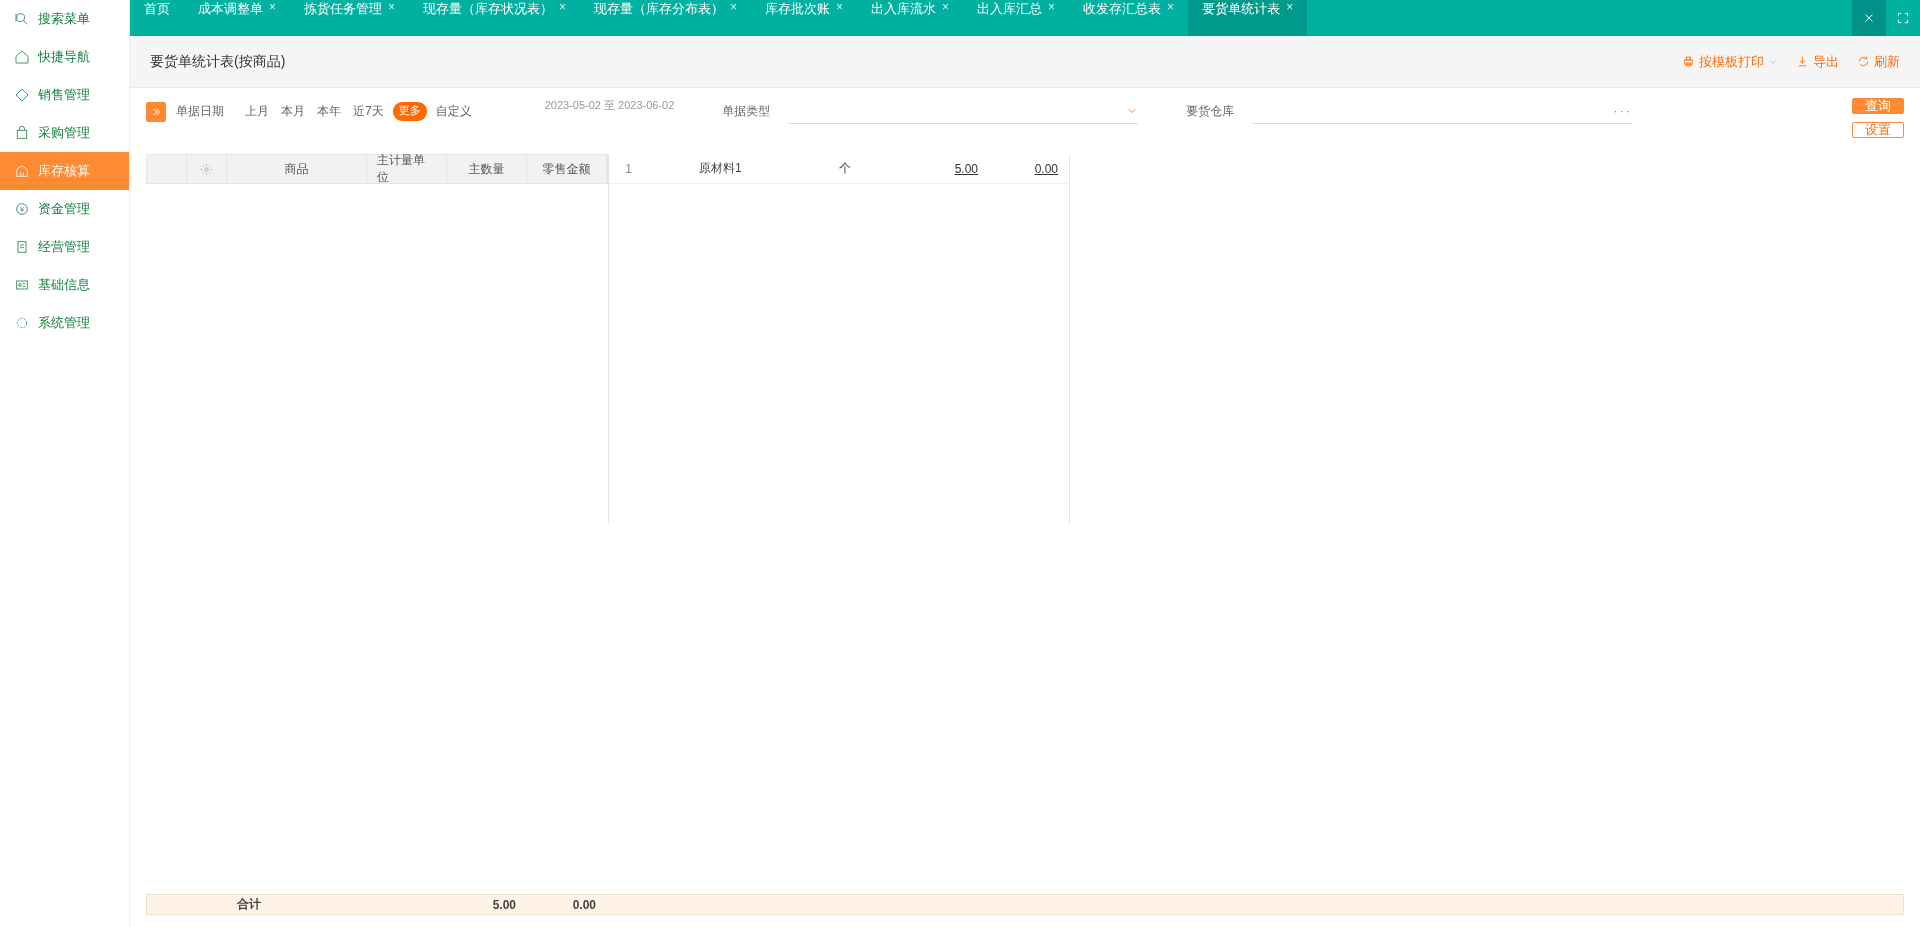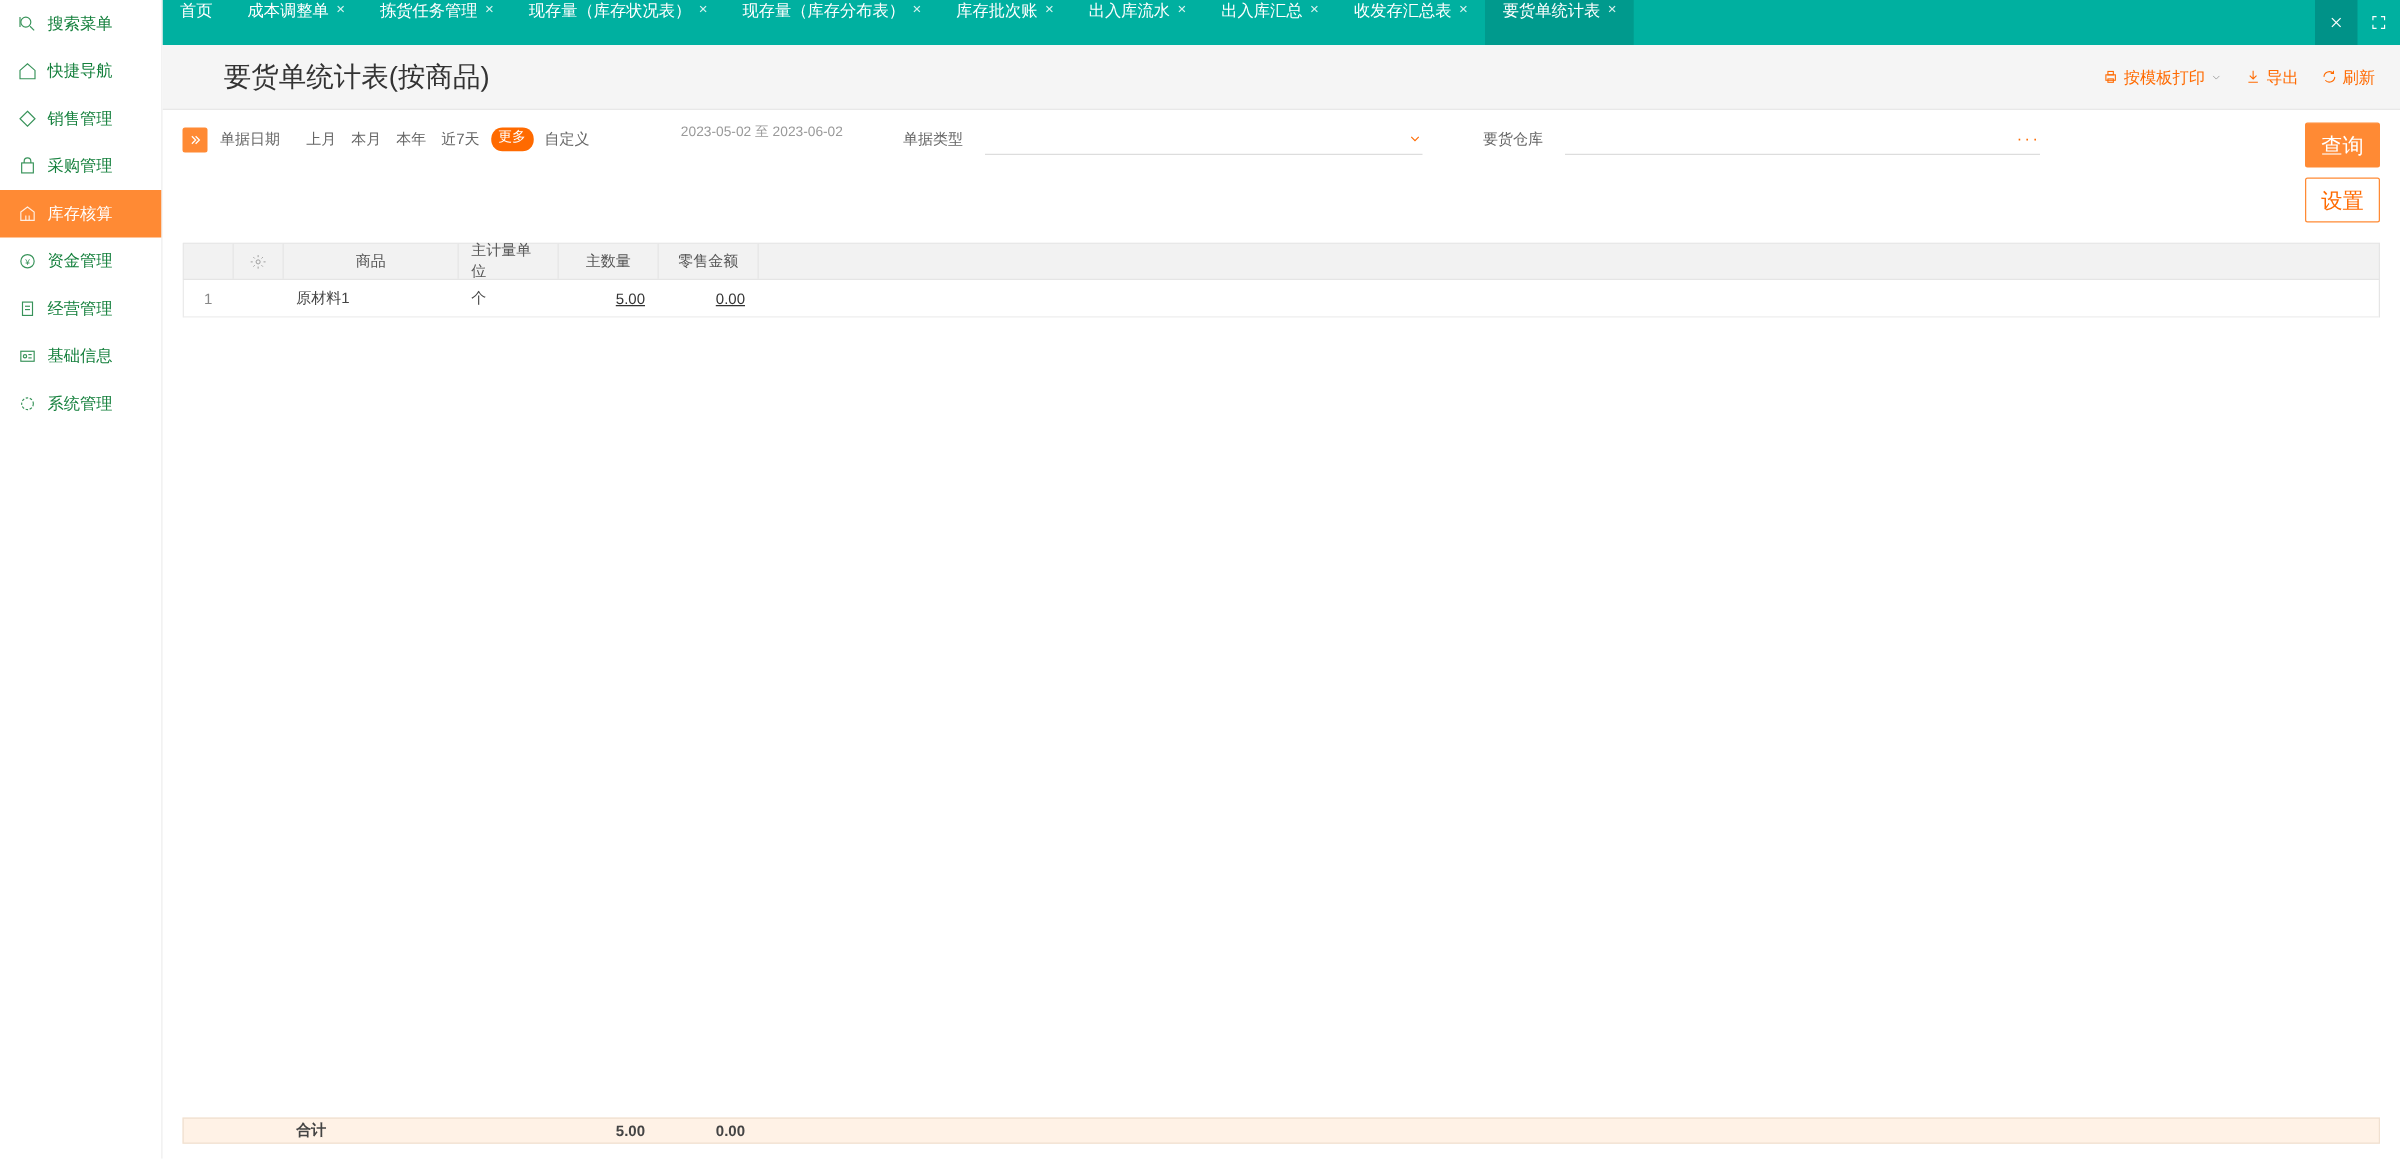--- a/index.html
+++ b/index.html
@@ -21,21 +21,21 @@
 .tab { display:flex; gap:6px; padding:0 14px; cursor:pointer; font-size:13px; white-space:nowrap; }
 .tab.active { background:#009a8d; }
 .tab .close { font-size:12px; opacity:.85; }
 .tabs-right { margin-left:auto; display:flex; align-items:stretch; }
 .tabs-right .icon-btn { width:34px; display:flex; align-items:center; justify-content:center; cursor:pointer; }
 .tabs-right .icon-btn.dark { background:#009288; }
 .tabs-right svg { width:14px; height:14px; stroke:#fff; stroke-width:1.6; fill:none; }
 
 
 .page-head { height:52px; background:#f5f5f5; border-bottom:1px solid #e8e8e8; display:flex; align-items:center; padding:0 20px; }
-.page-title { font-size:22px; color:#333; flex:1;margin-left:29px; }
+.page-title { font-size:14px; color:#333; flex:1; }
 .head-actions { display:flex; align-items:center; gap:18px; }
 .head-link { display:flex; align-items:center; gap:4px; color:#ff6a00; cursor:pointer; font-size:13px; }
 .head-link svg { width:13px; height:13px; stroke:#ff6a00; stroke-width:1.6; fill:none; }
 .head-link .chev { width:10px; height:10px; stroke:#999; }
 
 
 .filter-wrap { display:flex; padding:10px 16px 0 16px; gap:10px; align-items:flex-start; }
 .collapse-btn { width:20px; height:20px; background:#ff8a34; color:#fff; border-radius:2px; display:flex; align-items:center; justify-content:center; cursor:pointer; margin-top:4px; }
 .collapse-btn svg { width:12px; height:12px; stroke:#fff; stroke-width:2; fill:none; }
 .filters { flex:1; display:flex; gap:48px; flex-wrap:wrap; }
@@ -44,29 +44,29 @@
 .flabel { color:#666; font-size:12px; min-width:56px; }
 .date-opts { display:flex; gap:6px; font-size:12px; color:#666; }
 .date-opts span { cursor:pointer; padding:1px 3px; }
 .date-opts .badge { background:#ff6a00; color:#fff; border-radius:9px; padding:0 6px; font-size:11px; line-height:16px; }
 .date-range { font-size:11px; color:#999; padding-left:66px; }
 .select-box { width:350px; height:26px; border-bottom:1px solid #ddd; display:flex; align-items:center; justify-content:space-between; cursor:pointer; }
 .select-box svg { width:12px; height:12px; stroke:#ff6a00; stroke-width:1.8; fill:none; }
 .input-box { width:380px; height:26px; border-bottom:1px solid #ddd; display:flex; align-items:center; justify-content:space-between; cursor:text; color:#bbb; }
 .dots { color:#ff6a00; letter-spacing:2px; cursor:pointer; }
 .action-col { display:flex; flex-direction:column; gap:8px; }
-.btn { height:36px; padding:0 12px; border-radius:2px; cursor:pointer; font-size:17px; display:flex; align-items:center; justify-content:center; min-width:40px; }
+.btn { height:16px; padding:0 12px; border-radius:2px; cursor:pointer; font-size:13px; display:flex; align-items:center; justify-content:center; min-width:40px; }
 .btn-primary { background:#ff8a34; color:#fff; border:1px solid #ff8a34; }
 .btn-outline { background:#fff; color:#ff6a00; border:1px solid #ff8a34; }
 
 .accordion { margin:6px 16px 0 16px; height:28px; background:#f5f5f5; border:1px solid #eee; color:#888; display:flex; align-items:center; justify-content:center; gap:6px; cursor:pointer; font-size:12px; }
 .accordion svg { width:11px; height:11px; stroke:#999; stroke-width:1.8; fill:none; }
 
 
-.table-area { margin:16px 16px 0 16px; flex:1; display:flex; flex-direction:column; overflow:hidden; }
+.table-area { margin:16px 16px 0 16px; flex:1; display:flex; flex-direction:row; overflow:hidden; }
 .thead { display:flex; background:#f2f2f2; border:1px solid #e5e5e5; height:30px; }
 .cell { border-right:1px solid #e5e5e5; display:flex; align-items:center; padding:0 10px; font-size:12px; color:#555; }
 .c-idx { width:40px; justify-content:center; }
 .c-gear { width:40px; justify-content:center; }
 .c-prod { width:140px; justify-content:center; }
 .c-unit { width:80px; justify-content:center; }
 .c-qty { width:80px; justify-content:center; }
 .c-amt { width:80px; justify-content:center; }
 .thead .c-idx { }
 .gear-icon svg{ width:13px; height:13px; stroke:#999; stroke-width:1.4; fill:none;}

